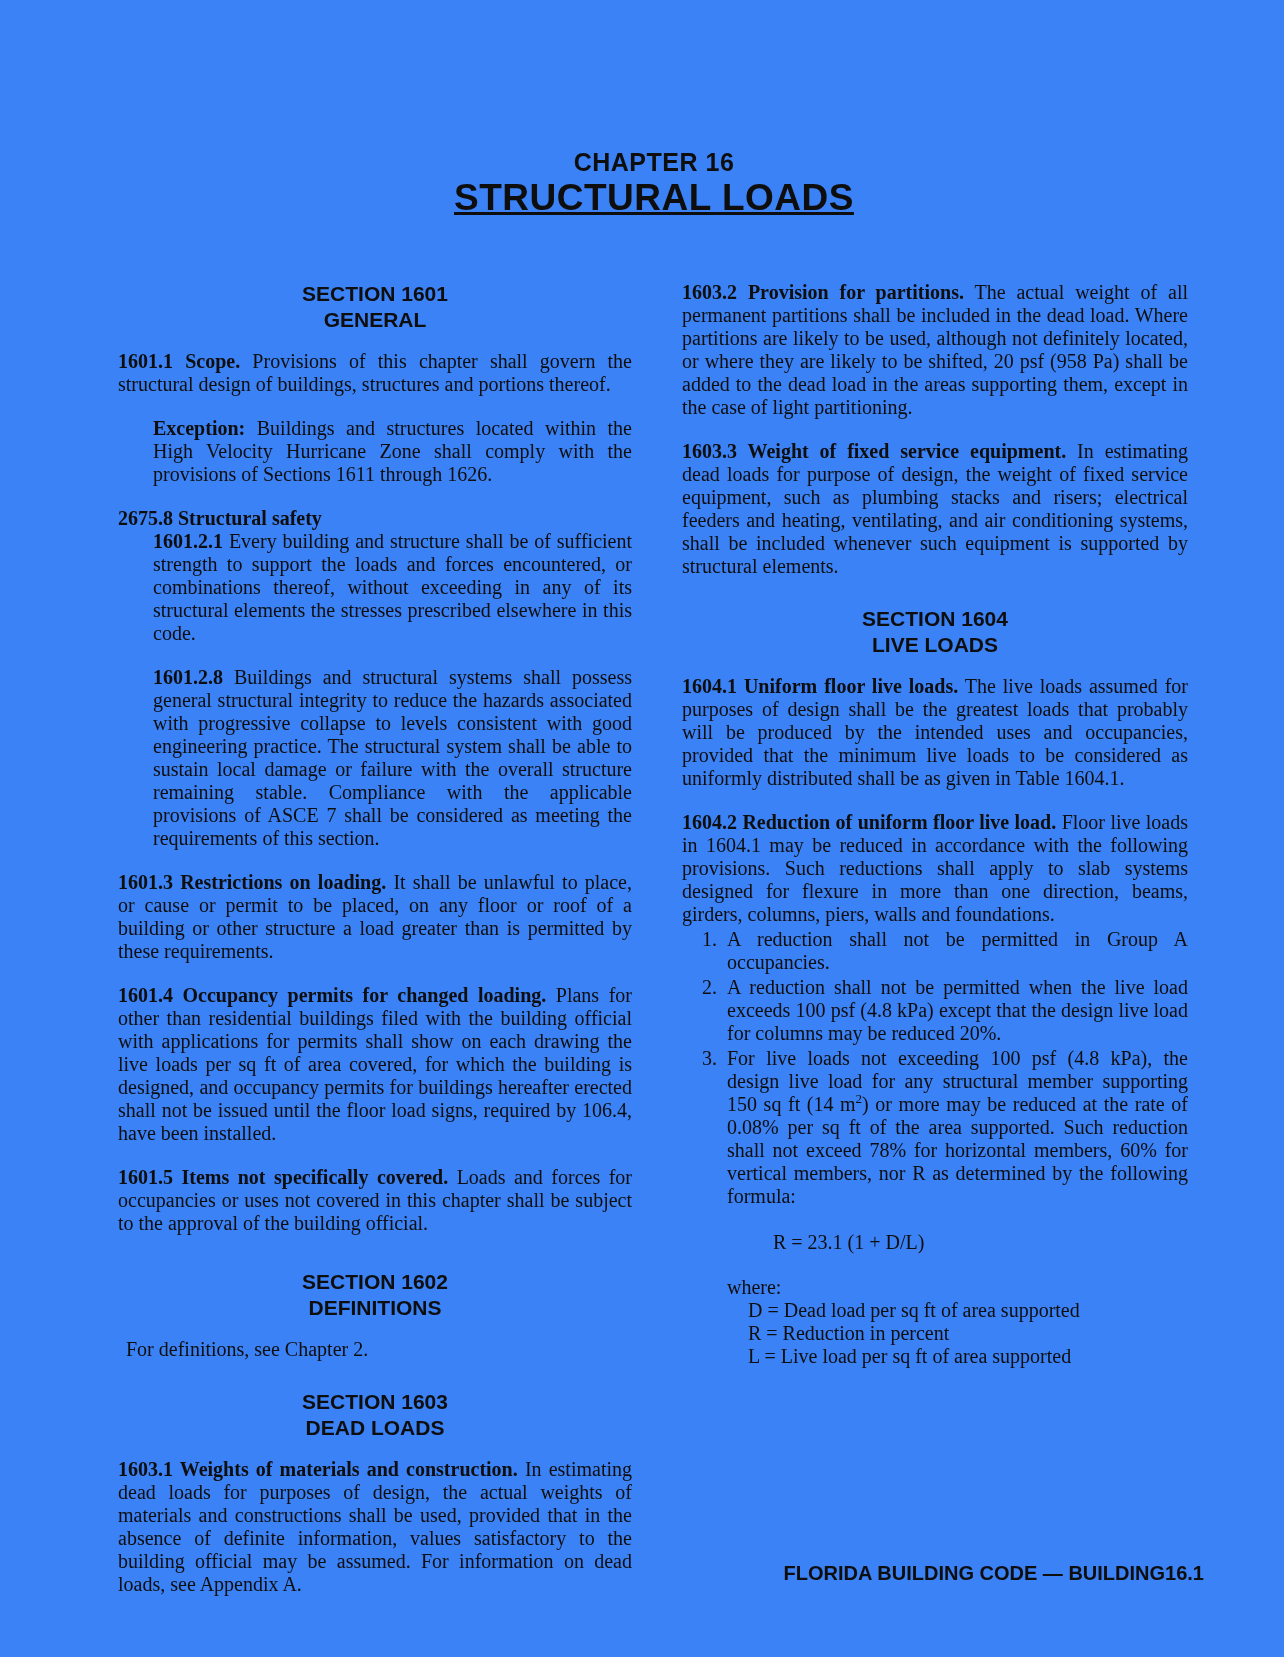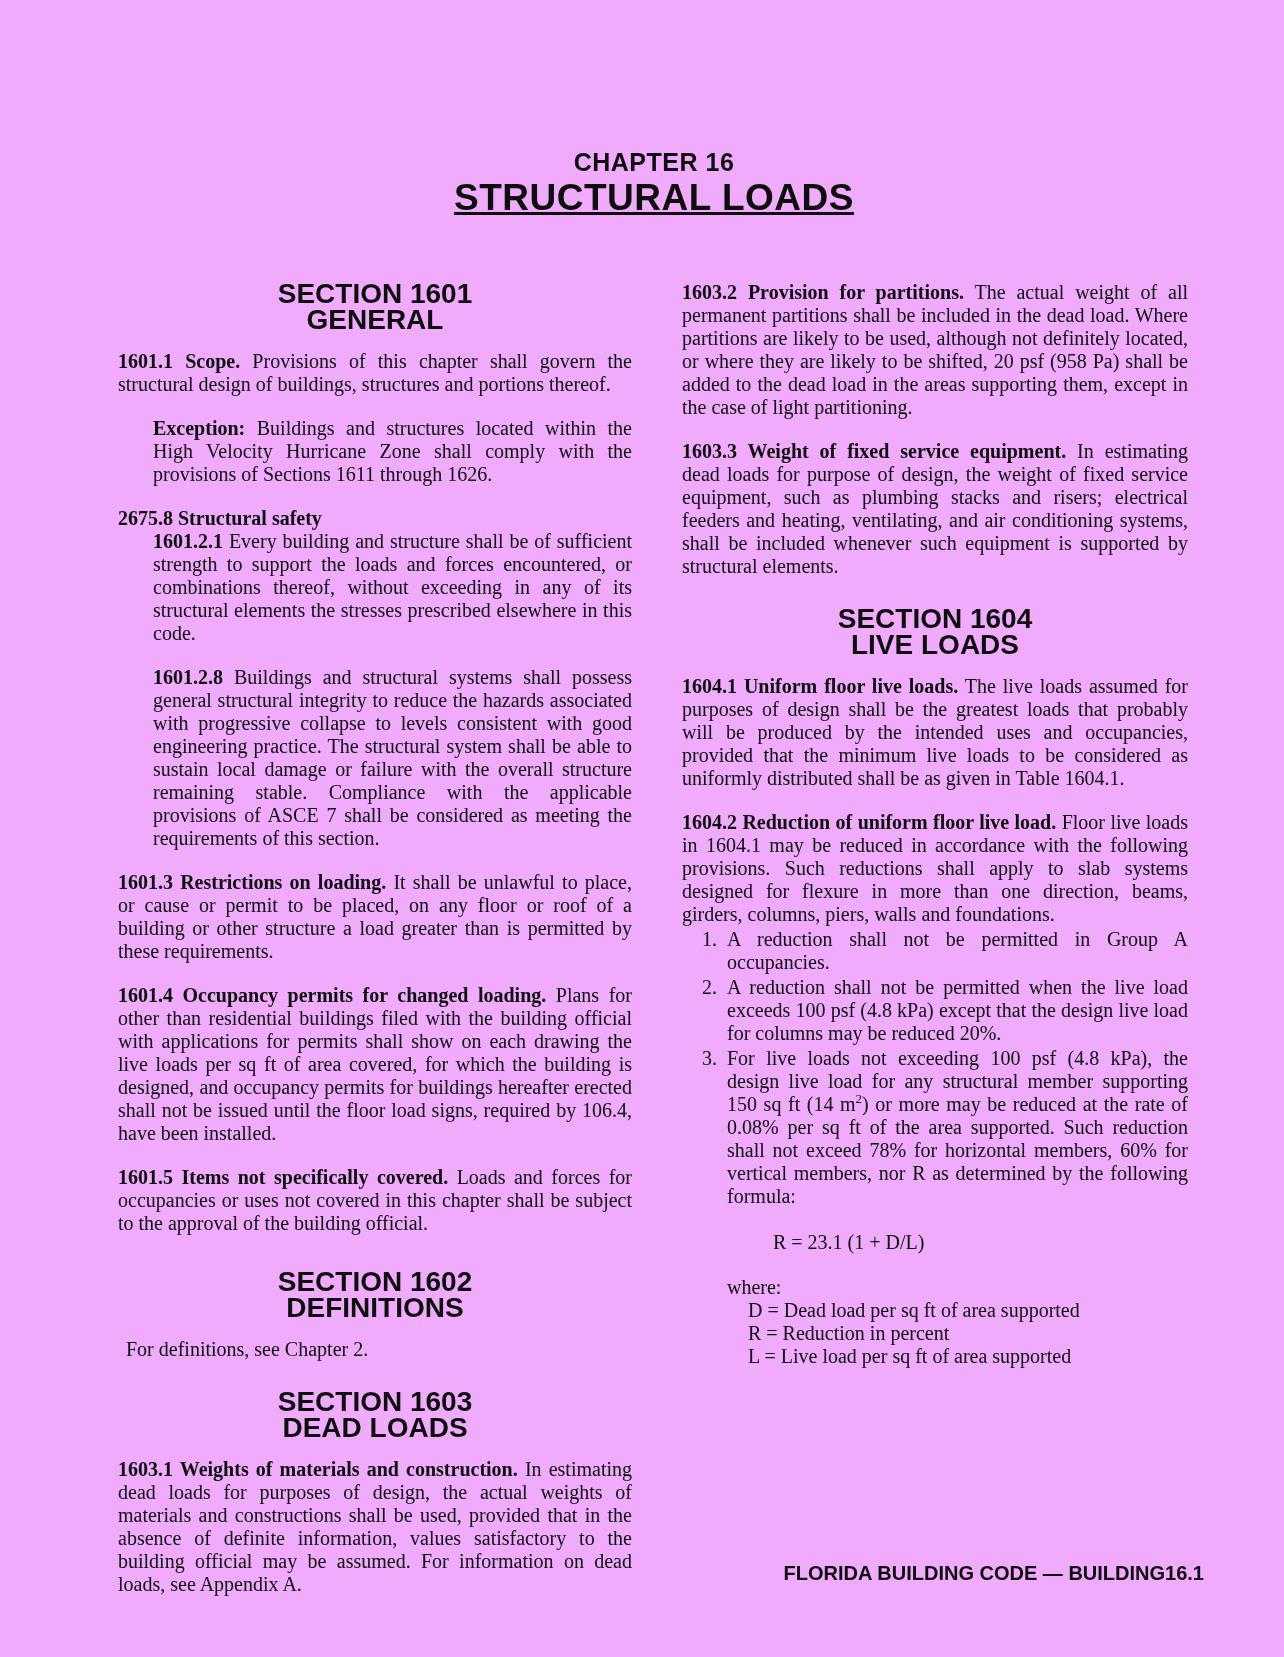--- a/index.html
+++ b/index.html
@@ -1,21 +1,21 @@
 <!DOCTYPE html>
 <html><head>
 <meta charset="utf-8">
 <style>
   html, body { margin: 0; padding: 0; background: #e8e8e8; }
   .page {
     position: relative;
     width: 1284px;
     height: 1657px;
     margin: 0 auto;
-    background: #f0abfc;
+    background: #3b82f6;
     color: #0e0e0e;
     font-family: "Liberation Serif", serif;
     overflow: hidden;
   }
 
   
   .title-block {
     position: absolute;
     top: 148px;
     left: 118px;
@@ -29,21 +29,21 @@
 
   
   .col { position: absolute; top: 281px; font-size: 20px; line-height: 23px; }
   .col-left  { left: 118px; width: 514px; }
   .col-right { left: 682px; width: 506px; }
 
   .section-head {
     text-align: center;
     font-family: "Liberation Sans", sans-serif;
     font-weight: bold;
-    font-size: 28px;
+    font-size: 21px;
     line-height: 26px;
     margin: 28px 0 17px;
   }
   .section-head.first { margin-top: 0; }
 
   .para { text-align: justify; margin: 21px 0 0; }
   .para.after-head { margin-top: 0; }
   .para.no-gap { margin-top: 0; }
   .para .lead { font-weight: bold; }
   .sub { margin-left: 35px; }          

